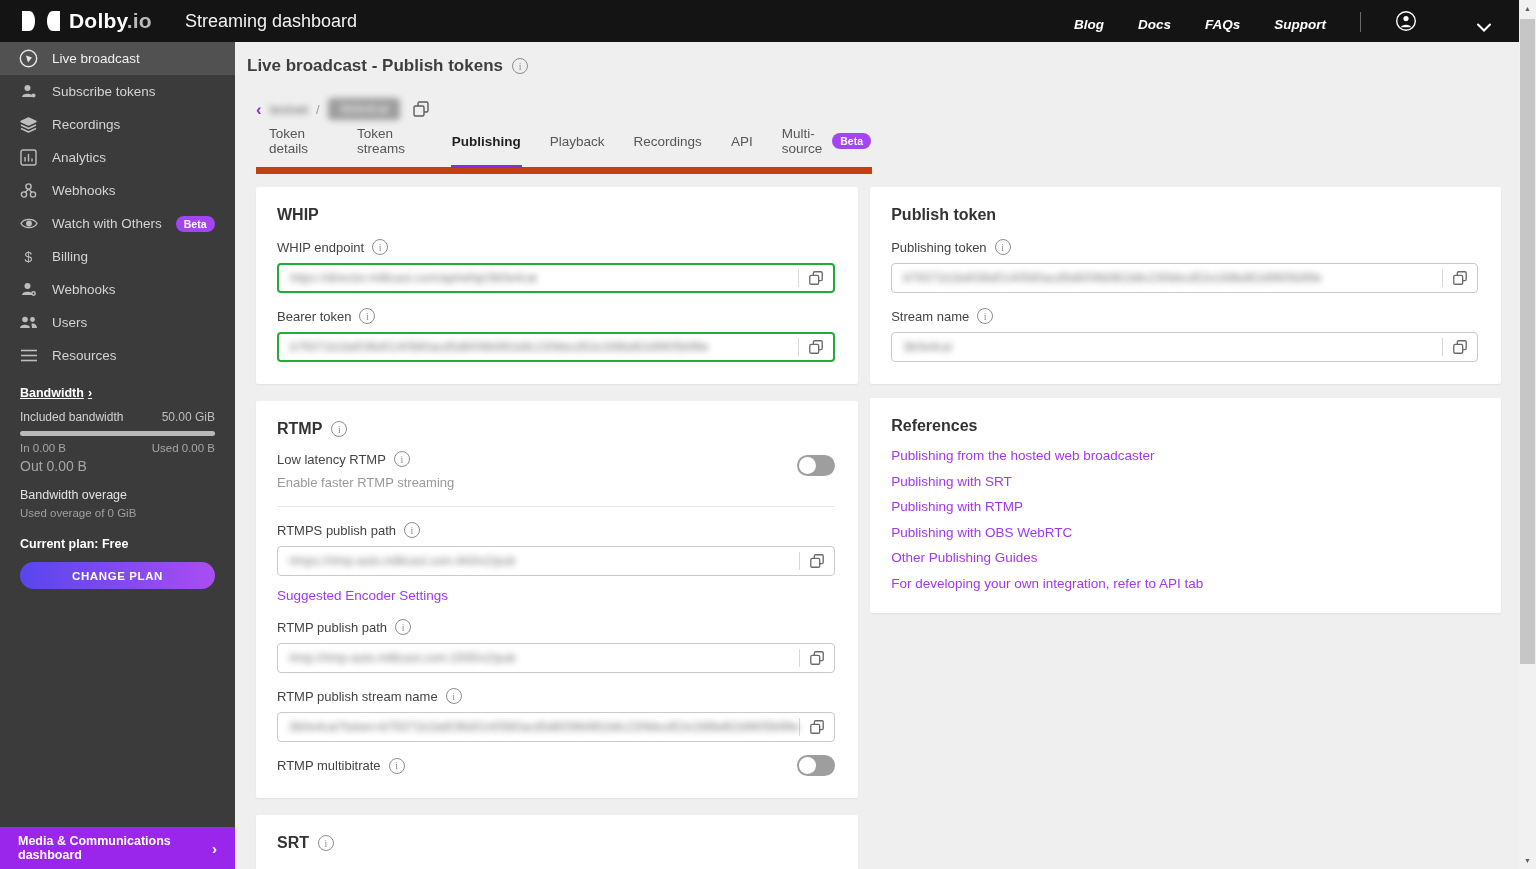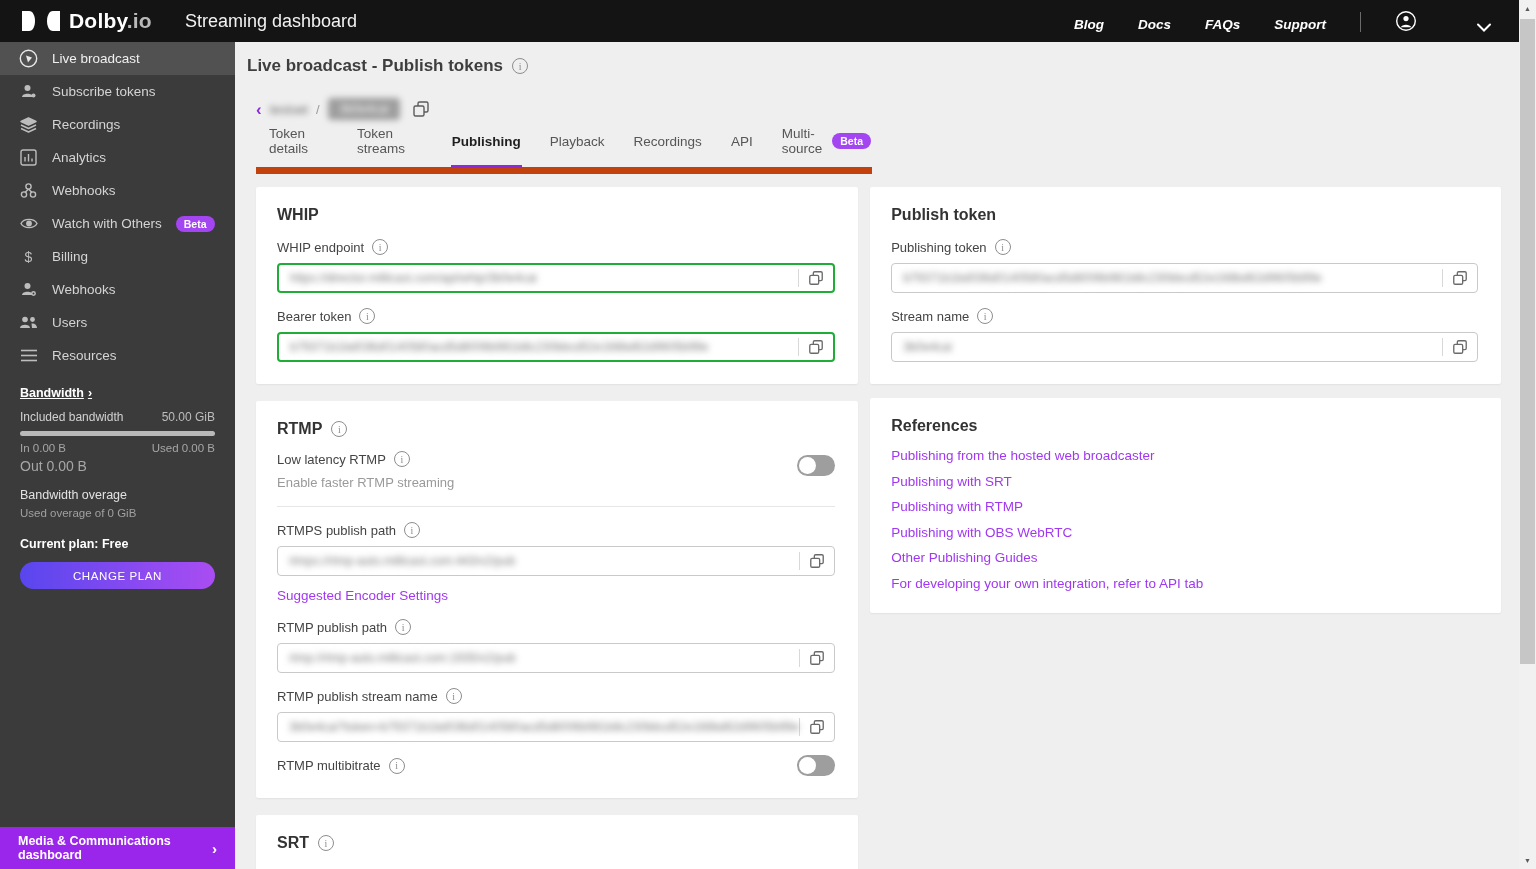--- a/index.html
+++ b/index.html
@@ -31,21 +31,21 @@
   .bw-title { color:#fff; font-size:12.5px; font-weight:700; margin-bottom:10px;text-decoration:underline; }
   .bw-title .chev { font-weight:700; margin-left:4px; }
   .bw-row { display:flex; justify-content:space-between; font-size:12px; color:#d2d2d2; }
   .bw-row.small { font-size:11.5px; color:#a6a6a6; margin-top:6px; }
   .bw-bar { margin-top:7px; height:5px; border-radius:3px; background:#b9b9b9; }
   .bw-out { font-size:14px; color:#a6a6a6; margin-top:4px; }
   .bw-overage-title { margin-top:14px; font-size:12.5px; color:#e2e2e2; }
   .bw-overage-sub { margin-top:5px; font-size:11.5px; color:#a0a0a0; }
   .plan-current { margin-top:18px; font-size:12.5px; font-weight:700; color:#fff; }
   .plan-btn { margin-top:11px; width:100%; height:27px; border:none; border-radius:14px; cursor:pointer;
-              background:linear-gradient(90deg,#5946ee,#a94df2); color:#fff; font-size:11.5px; font-weight:400;
+              background:linear-gradient(90deg,#5946ee,#a94df2); color:#fff; font-size:11.5px; font-weight:700;
               letter-spacing:.6px; font-family:"Liberation Sans",sans-serif; }
   .side-footer { position:absolute; left:0; bottom:0; width:235px; height:42px; background:#9a25eb; z-index:6;
                  display:flex; align-items:center; justify-content:space-between; padding:0 18px; cursor:pointer; }
   .side-footer .ftext { color:#fff; font-size:12.5px; font-weight:700; }
   .side-footer .fchev { color:#fff; font-size:15px; font-weight:700; }
 
   
   .main { position:absolute; left:235px; top:42px; width:1284px; height:827px; padding:14px 18px 0 21px; }
   .page-title-row { display:flex; align-items:center; gap:9px; margin-left:-9px; }
   .page-title { font-size:17px; font-weight:700; color:#3e3e3e; }

